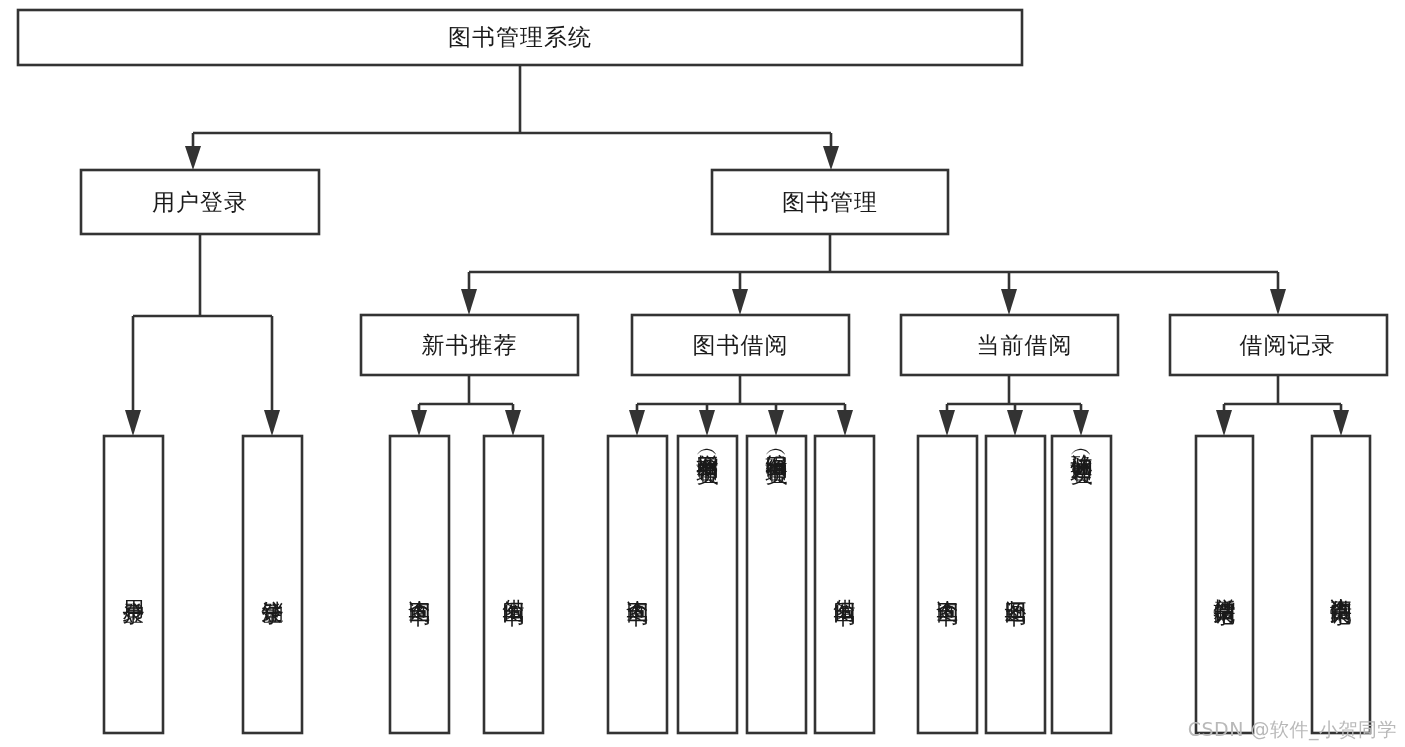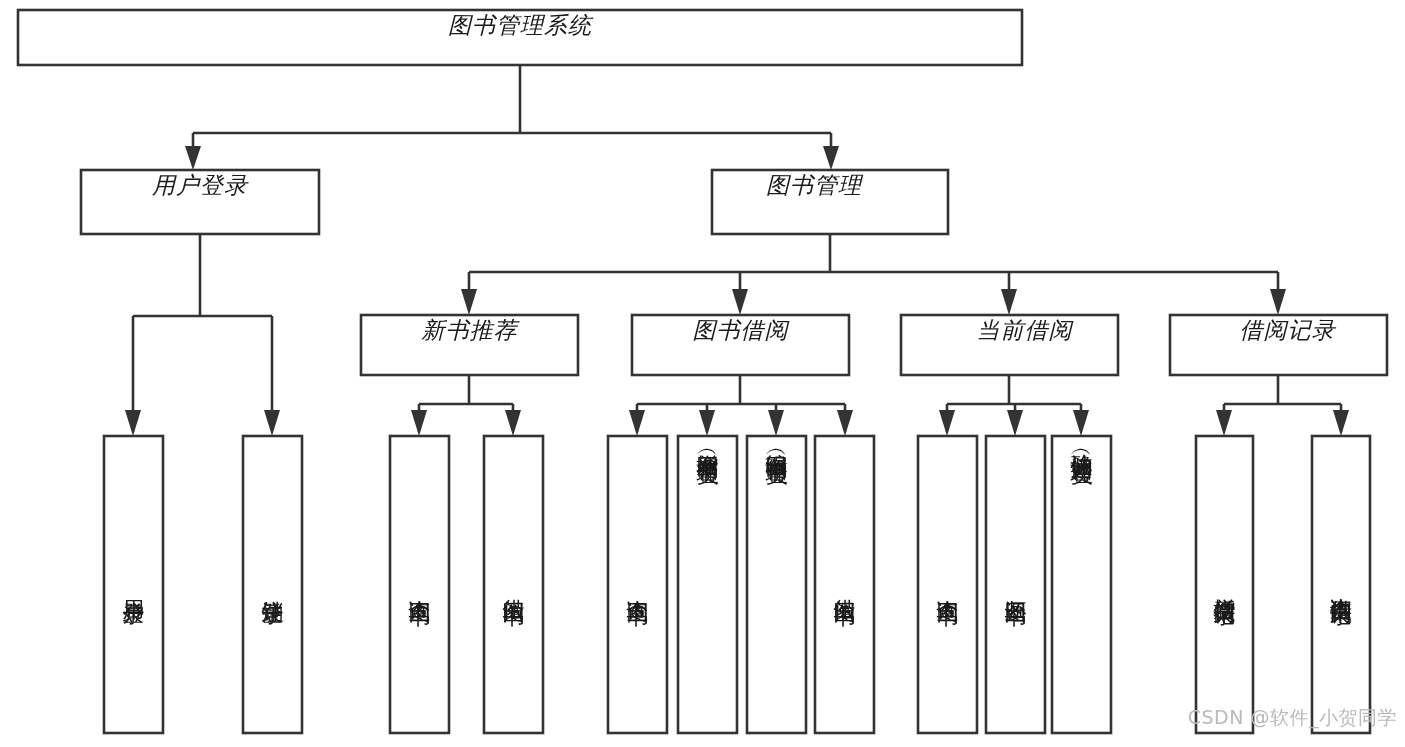--- a/index.html
+++ b/index.html
@@ -54,35 +54,35 @@
     font-family: "DejaVu Sans", "Liberation Sans", sans-serif;
     font-size: 22px;
     line-height: 1;
     letter-spacing: 1.5px;
     color: #1a1a1a;
     text-align: center;
   }
   .h-label-wrap {
     position: absolute;
     display: flex;
+    align-items: center;
     justify-content: center;
     pointer-events: none;
-    font-style: italic;
   }
   .h-text {
     font-family: "DejaVu Sans", "Liberation Sans", sans-serif;
     font-size: 23px;
     color: #1a1a1a;
     letter-spacing: 1px;
     white-space: nowrap;
   }
   .watermark {
     position: absolute;
     right: 8px;
-    bottom: 16px;
+    bottom: 4px;
     font-family: "DejaVu Sans", "Liberation Sans", sans-serif;
     font-size: 19px;
     color: #b9b9b9;
     white-space: nowrap;
     letter-spacing: 0.5px;
   }
 </style>
 </head>
 <body>
 
@@ -183,21 +183,21 @@
     </g>
   </svg>
 
   <div class="h-label-wrap" style="left:18px; top:10px; width:1004px; height:55px;">
     <span class="h-text">图书管理系统</span>
   </div>
 
   <div class="h-label-wrap" style="left:81px; top:170px; width:238px; height:64px;">
     <span class="h-text">用户登录</span>
   </div>
-  <div class="h-label-wrap" style="left:696px; top:170px; width:236px; height:64px;">
+  <div class="h-label-wrap" style="left:712px; top:170px; width:236px; height:64px;">
     <span class="h-text">图书管理</span>
   </div>
 
   <div class="h-label-wrap" style="left:361px; top:315px; width:217px; height:60px;">
     <span class="h-text">新书推荐</span>
   </div>
   <div class="h-label-wrap" style="left:632px; top:315px; width:217px; height:60px;">
     <span class="h-text">图书借阅</span>
   </div>
   <div class="h-label-wrap" style="left:901px; top:315px; width:217px; height:60px;margin-left:15px;">

